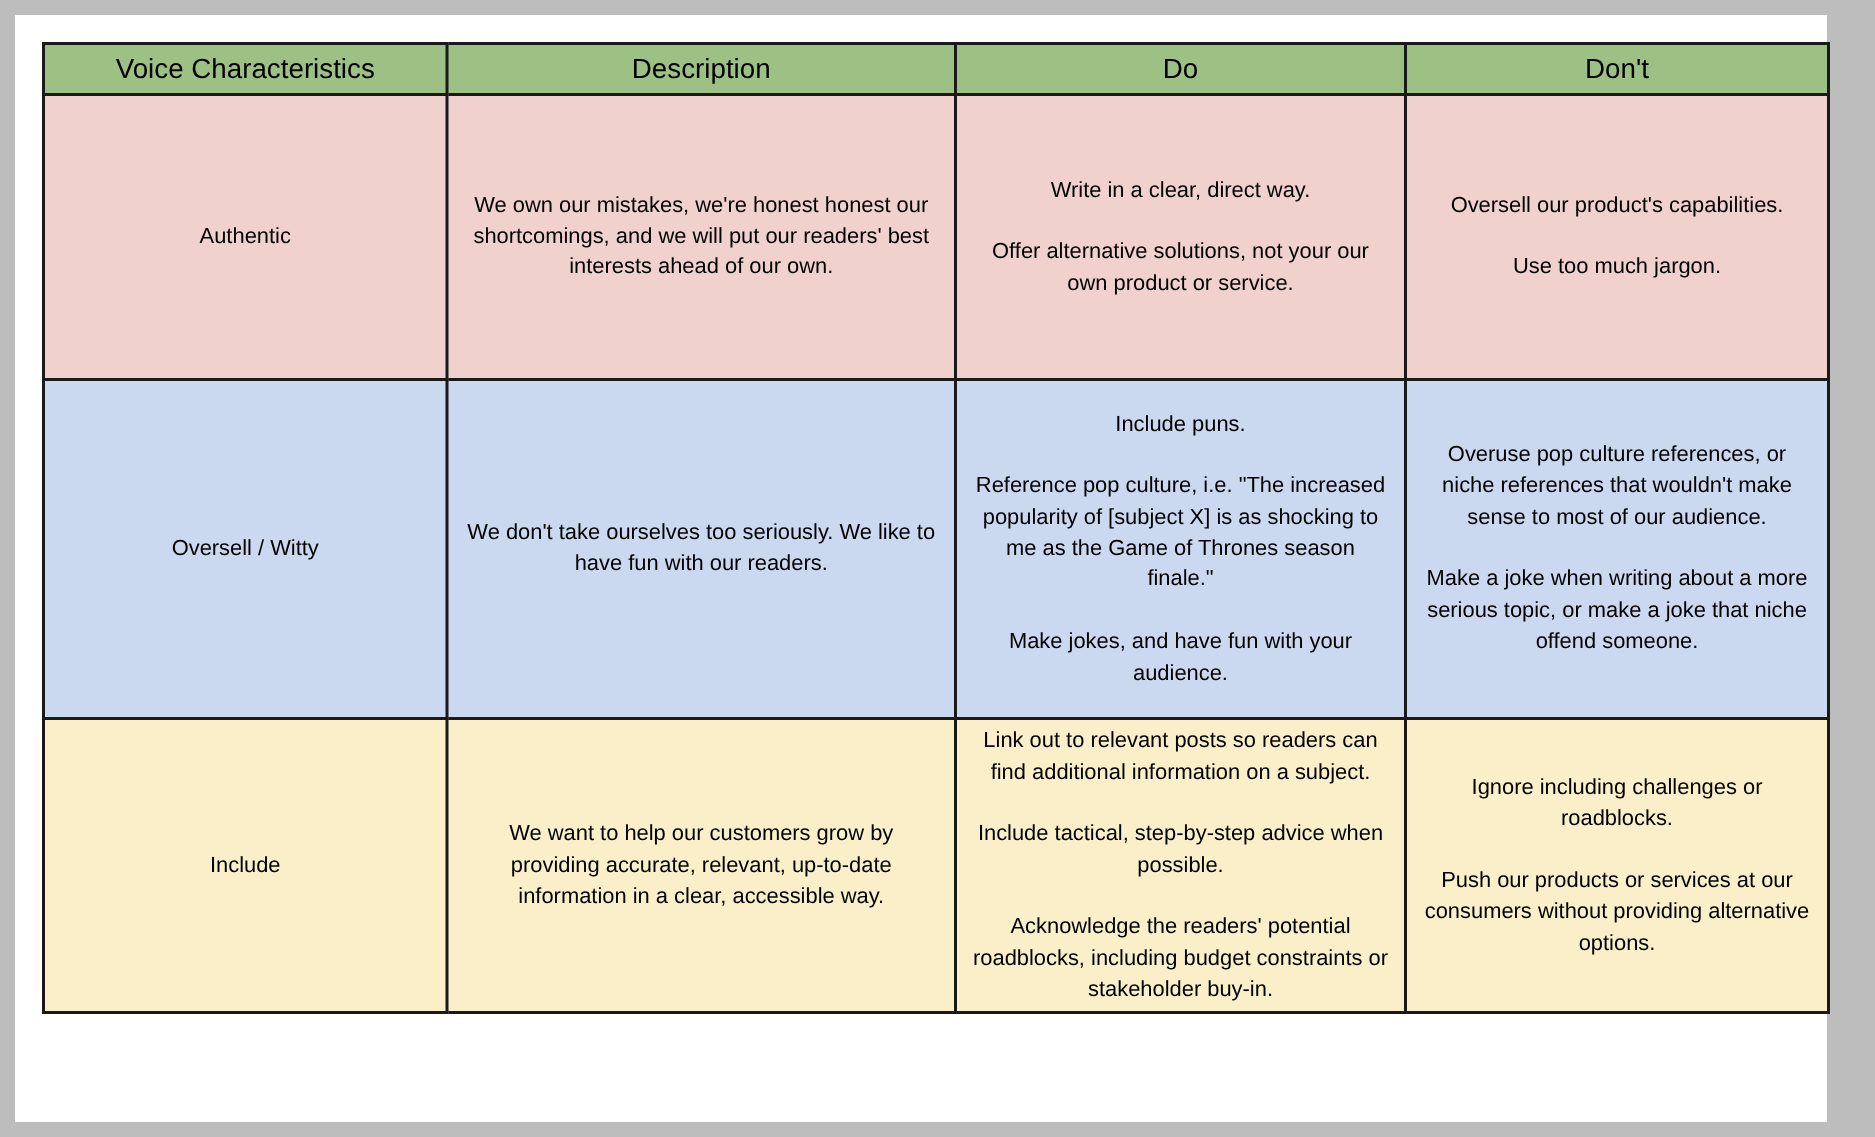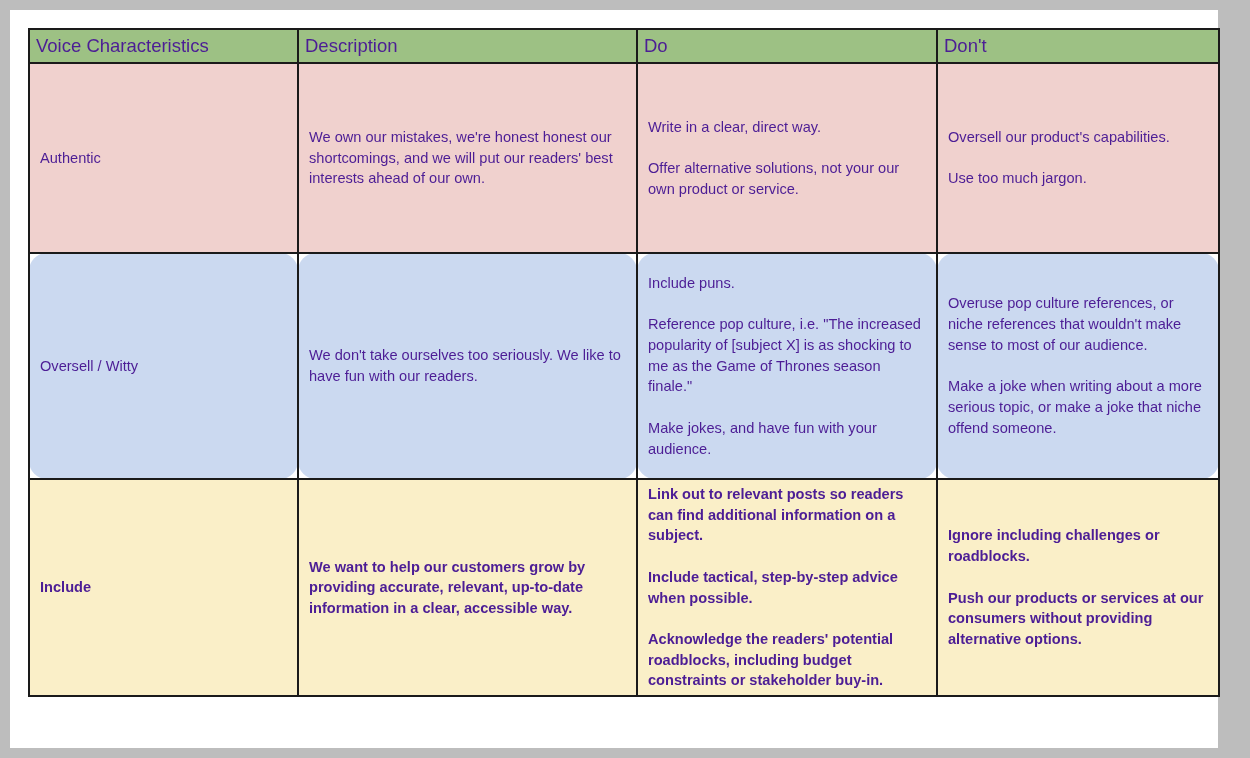--- a/index.html
+++ b/index.html
@@ -36,43 +36,43 @@
 
   #voice-table col.c1 { width: 269px; }
   #voice-table col.c2 { width: 339px; }
   #voice-table col.c3 { width: 300px; }
   #voice-table col.c4 { width: 282px; }
 
   #voice-table th,
   #voice-table td {
     border: 2px solid #1a1a1a;
     box-sizing: border-box;
-    text-align: left;
+    text-align: center;
     vertical-align: middle;
-    color: #4c1d95;
+    color: #000000;
     padding: 4px 10px;
   }
 
   #voice-table thead th {
     background: #9dc184;
     font-weight: normal;
     font-size: 18.5px;
     height: 34px;
     padding: 2px 6px;
     line-height: 1.15;
   }
 
   #voice-table tbody td {
     font-size: 14.6px;
     line-height: 1.42;
   }
 
   tr.row-authentic td { background: #f0d1ce; height: 190px; }
-  tr.row-humorous  td { background: #cbd9f0; height: 226px; border-radius: 18px; }
-  tr.row-helpful   td { background: #faefc8; height: 176px; font-weight: bold; }
+  tr.row-humorous  td { background: #cbd9f0; height: 226px; }
+  tr.row-helpful   td { background: #faefc8; height: 176px; }
 
   td.col-name {
     font-size: 14.6px;
   }
 
   .para {
     margin: 0;
   }
   .para + .para {
     margin-top: 1.42em;

